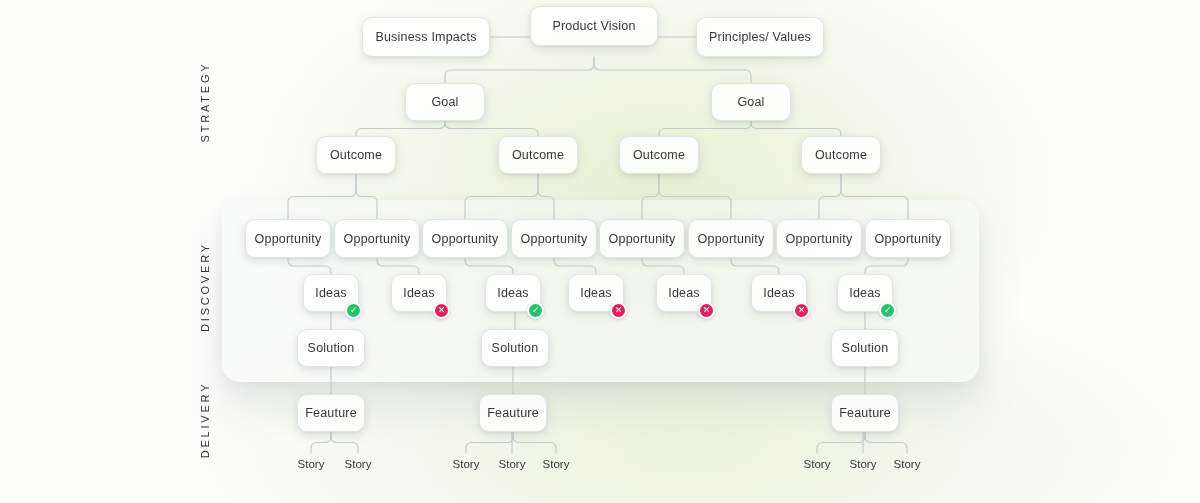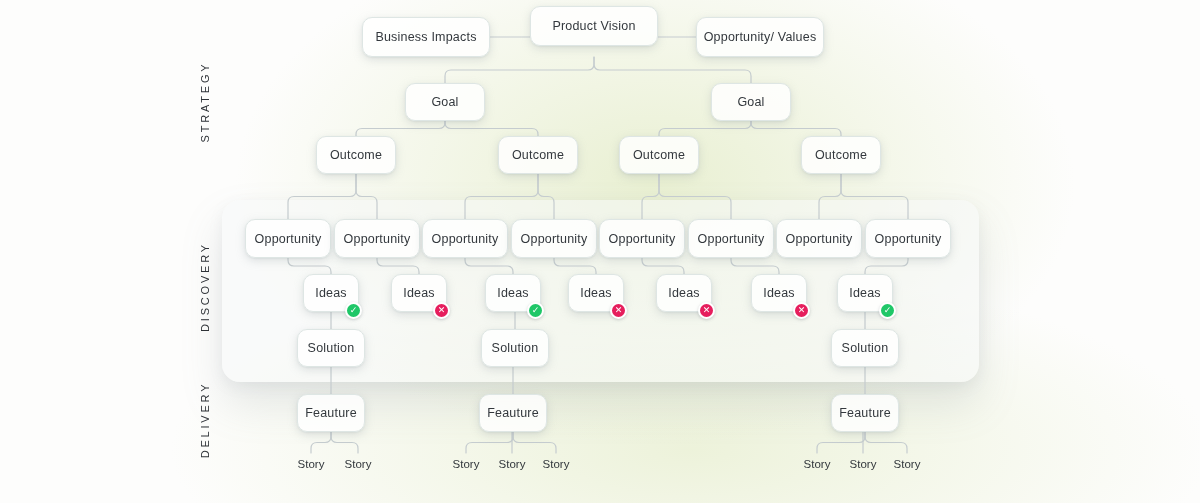--- a/index.html
+++ b/index.html
@@ -90,21 +90,21 @@
   <div class="side-label" style="left:150px;top:414px;">DELIVERY</div>
 
   <div id="nodes">
       <div class="node box" style="left: 362px; top: 17px; width: 128px; height: 40px;">
         <span class="node-label">Business Impacts</span>
       </div>
       <div class="node box" style="left: 530px; top: 6px; width: 128px; height: 40px;">
         <span class="node-label">Product Vision</span>
       </div>
       <div class="node box" style="left: 696px; top: 17px; width: 128px; height: 40px;">
-        <span class="node-label">Opportunity/ Values</span>
+        <span class="node-label">Principles/ Values</span>
       </div>
       <div class="node box" style="left: 405px; top: 83px; width: 80px; height: 38px;">
         <span class="node-label">Goal</span>
       </div>
       <div class="node box" style="left: 711px; top: 83px; width: 80px; height: 38px;">
         <span class="node-label">Goal</span>
       </div>
       <div class="node box" style="left: 316px; top: 136px; width: 80px; height: 38px;">
         <span class="node-label">Outcome</span>
       </div>

